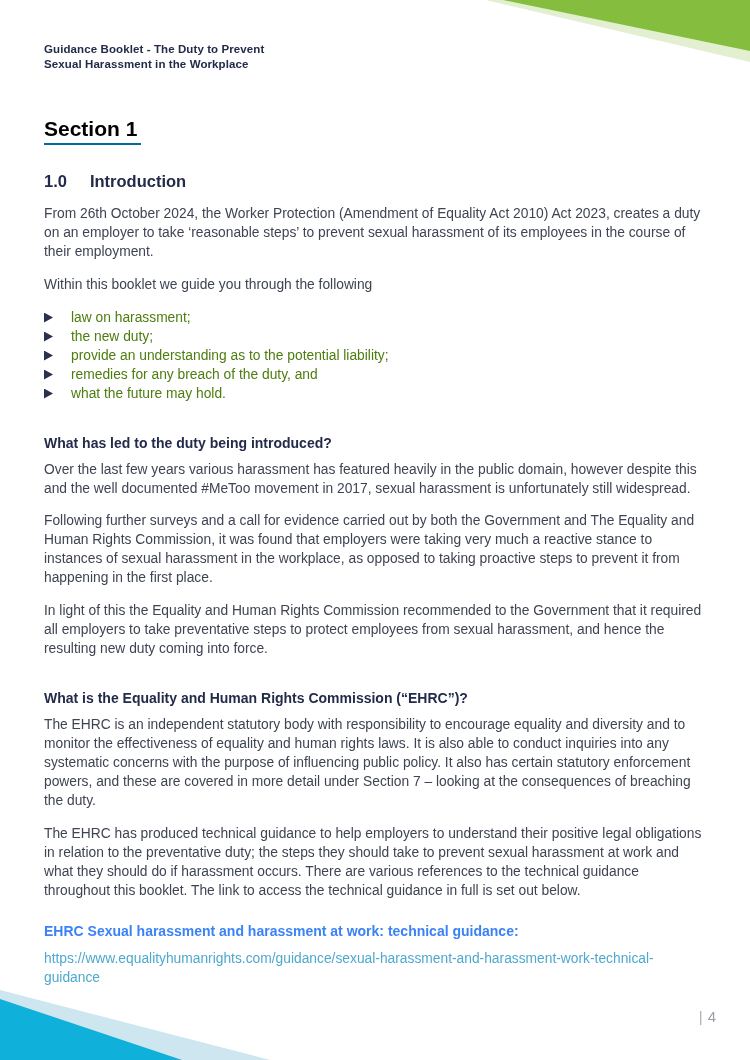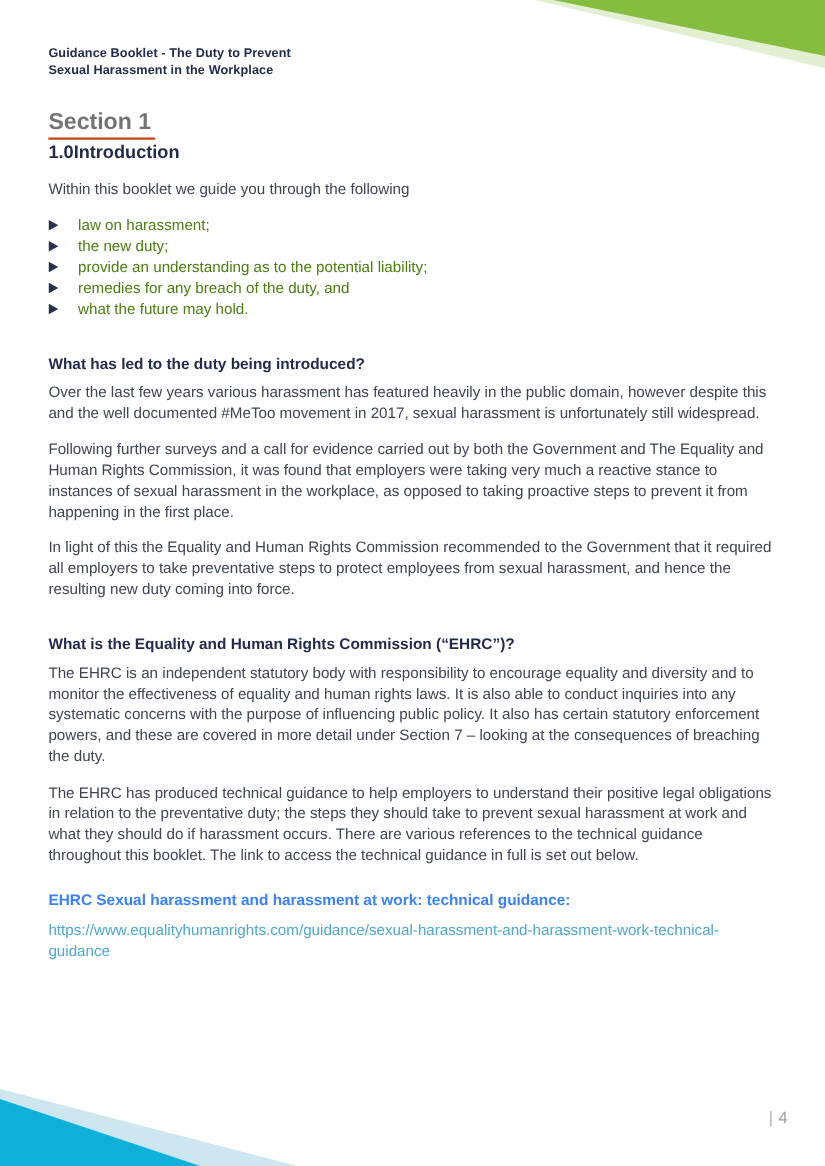--- a/index.html
+++ b/index.html
@@ -27,31 +27,32 @@
   }
   .doc-header {
     font-size: 11.5px;
     font-weight: bold;
     line-height: 15px;
     color: #232b4a;
     letter-spacing: 0.1px;
   }
   .section-title {
     display: inline-block;
-    margin-top: 27px;
+    margin-top: 45px;
     font-size: 21px;
     font-weight: bold;
-    color: #737373;
-    border-bottom: 2px solid #c2410c;
+    color: #000000;
+    border-bottom: 2px solid #0369a1;
     padding-bottom: 2px;
     padding-right: 4px;
   }
   .sub-heading {
     display: flex;
-    margin-top: 3px;
+    gap: 23px;
+    margin-top: 27px;
     font-size: 16.5px;
     font-weight: bold;
     color: #232b4a;
   }
   .para {
     margin-top: 13px;
     font-size: 13.8px;
     line-height: 19px;
     color: #3f4453;
   }
@@ -131,20 +132,21 @@
 
     <div>
       <span class="section-title">Section 1</span>
     </div>
 
     <div class="sub-heading">
       <span>1.0</span>
       <span>Introduction</span>
     </div>
 
+    <p class="para">From 26th October 2024, the Worker Protection (Amendment of Equality Act 2010) Act 2023, creates a duty on an employer to take ‘reasonable steps’ to prevent sexual harassment of its employees in the course of their employment.</p>
 
     <p class="para">Within this booklet we guide you through the following</p>
 
     <ul class="bullets">
       <li>
         <span class="tri"></span>
         <span>law on harassment;</span>
       </li>
       <li>
         <span class="tri"></span>

